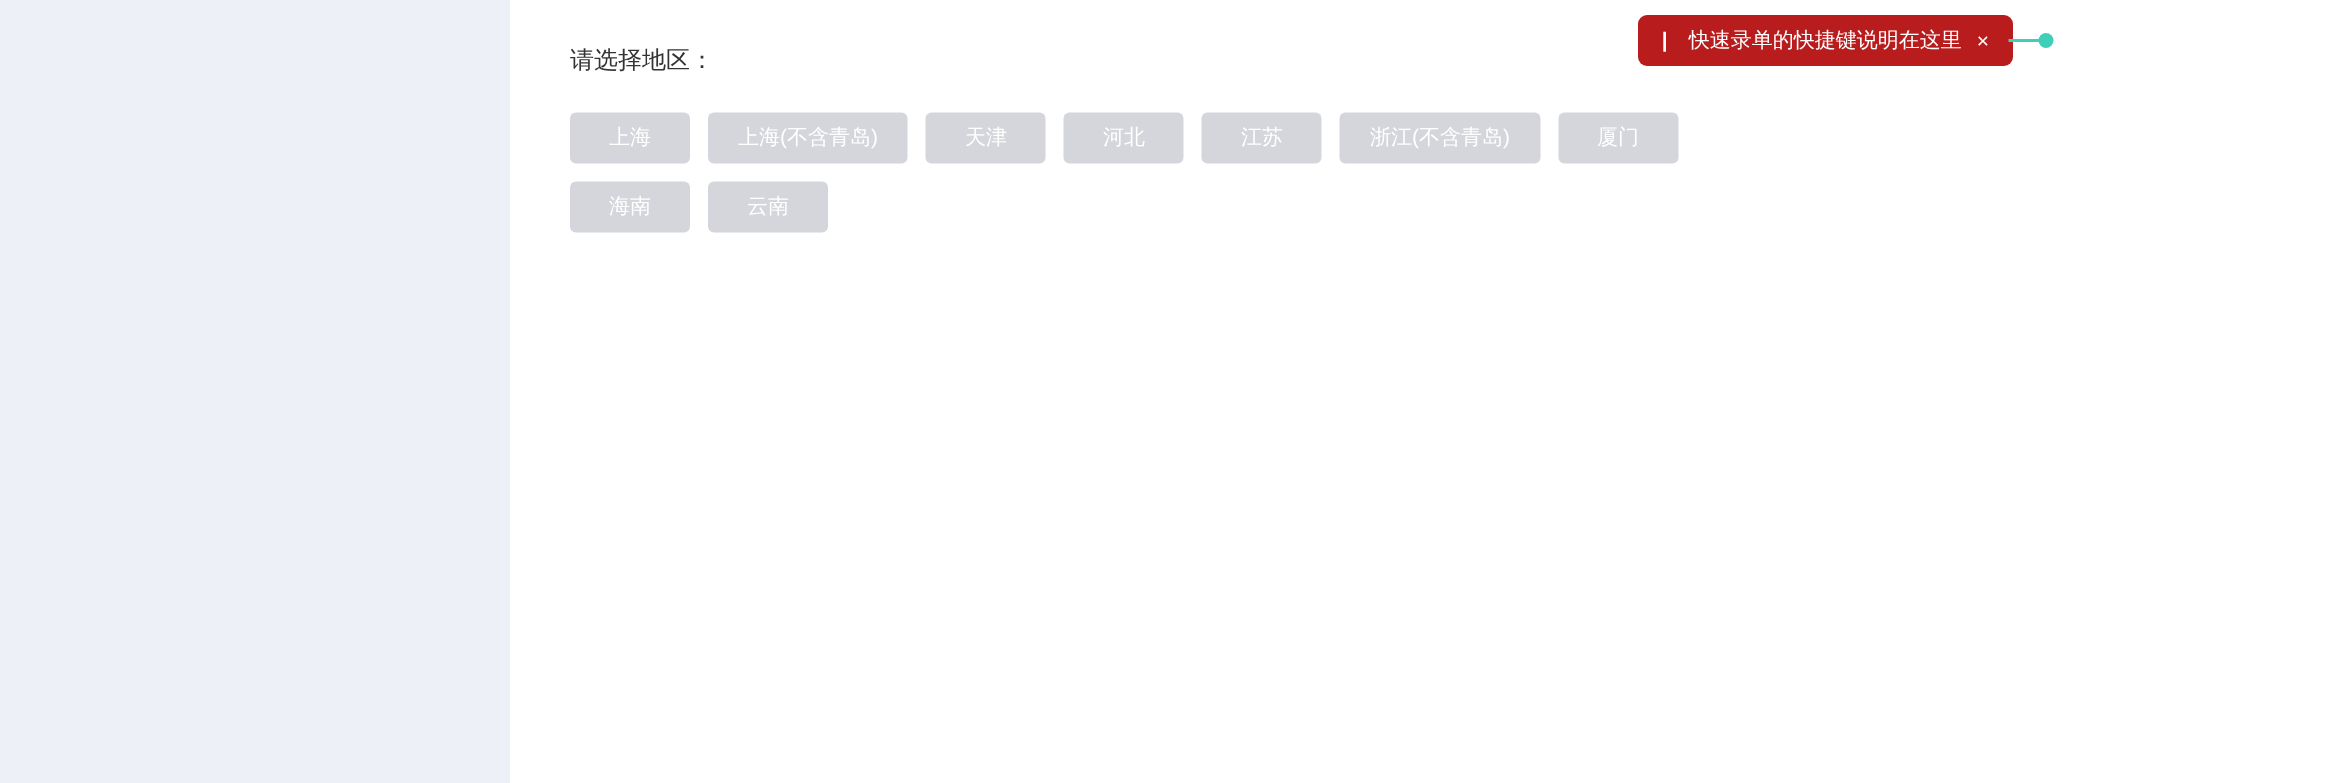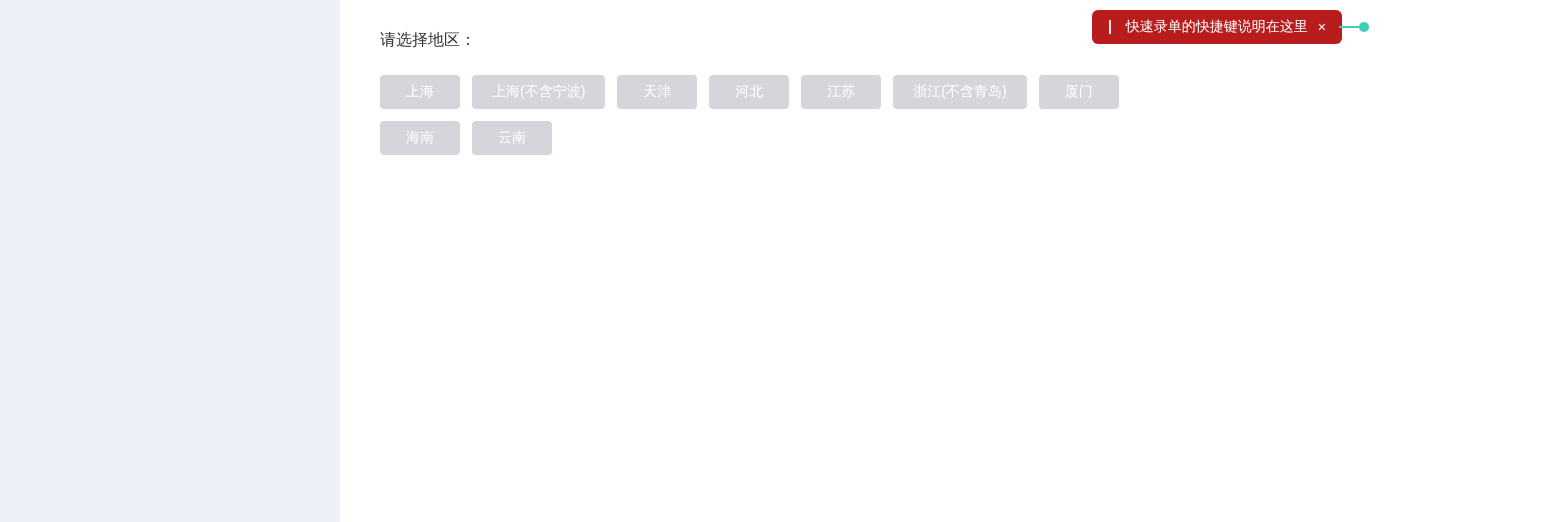--- a/index.html
+++ b/index.html
@@ -117,21 +117,21 @@
 </head>
 <body>
 
 <div class="sidebar"></div>
 
 <div class="main-content">
   <div class="page-label">请选择地区：</div>
 
   <div class="region-buttons-row" id="row-0">
       <button class="region-btn">上海</button>
-      <button class="region-btn">上海(不含宁波)</button>
+      <button class="region-btn">上海(不含青岛)</button>
       <button class="region-btn">天津</button>
       <button class="region-btn">河北</button>
       <button class="region-btn">江苏</button>
       <button class="region-btn">浙江(不含青岛)</button>
       <button class="region-btn">厦门</button>
     </div>
   <div class="region-buttons-row" id="row-1">
       <button class="region-btn">海南</button>
       <button class="region-btn">云南</button>
     </div>

